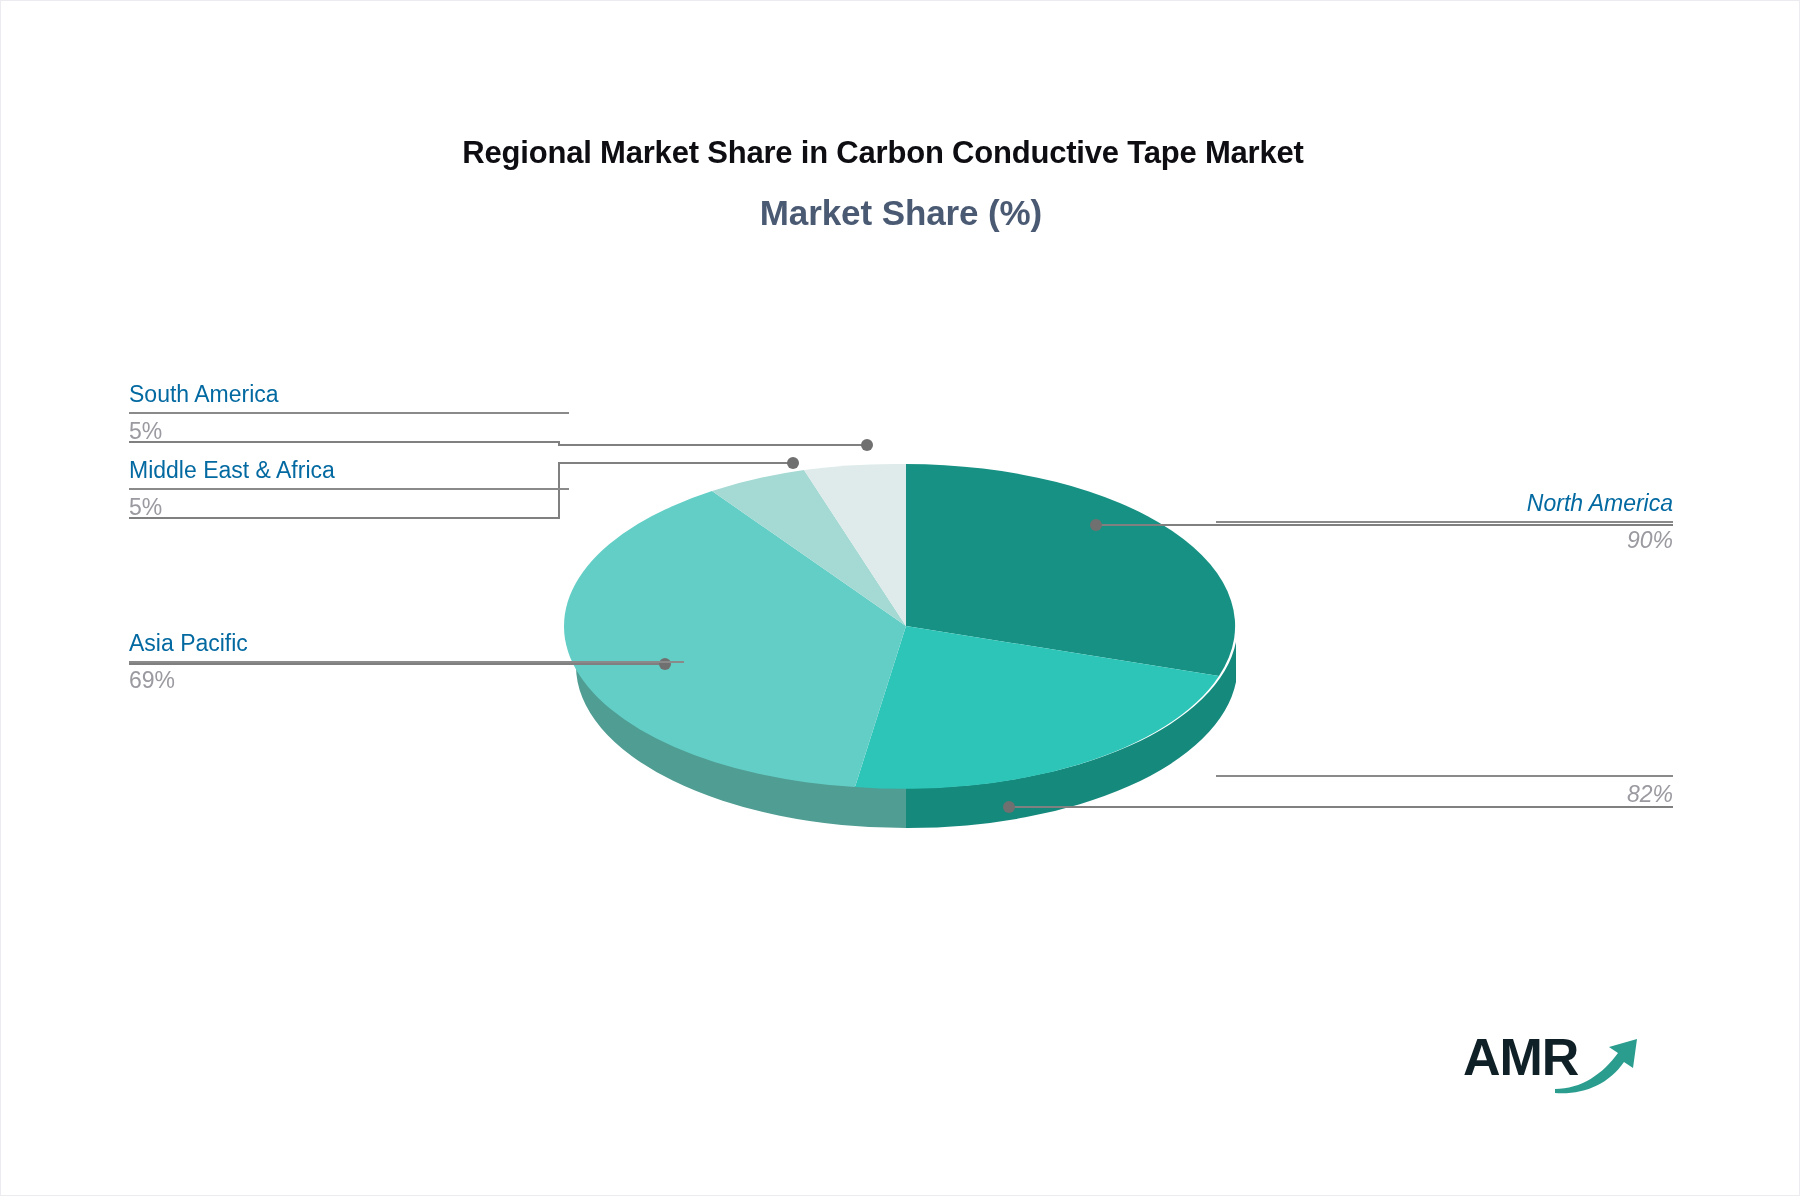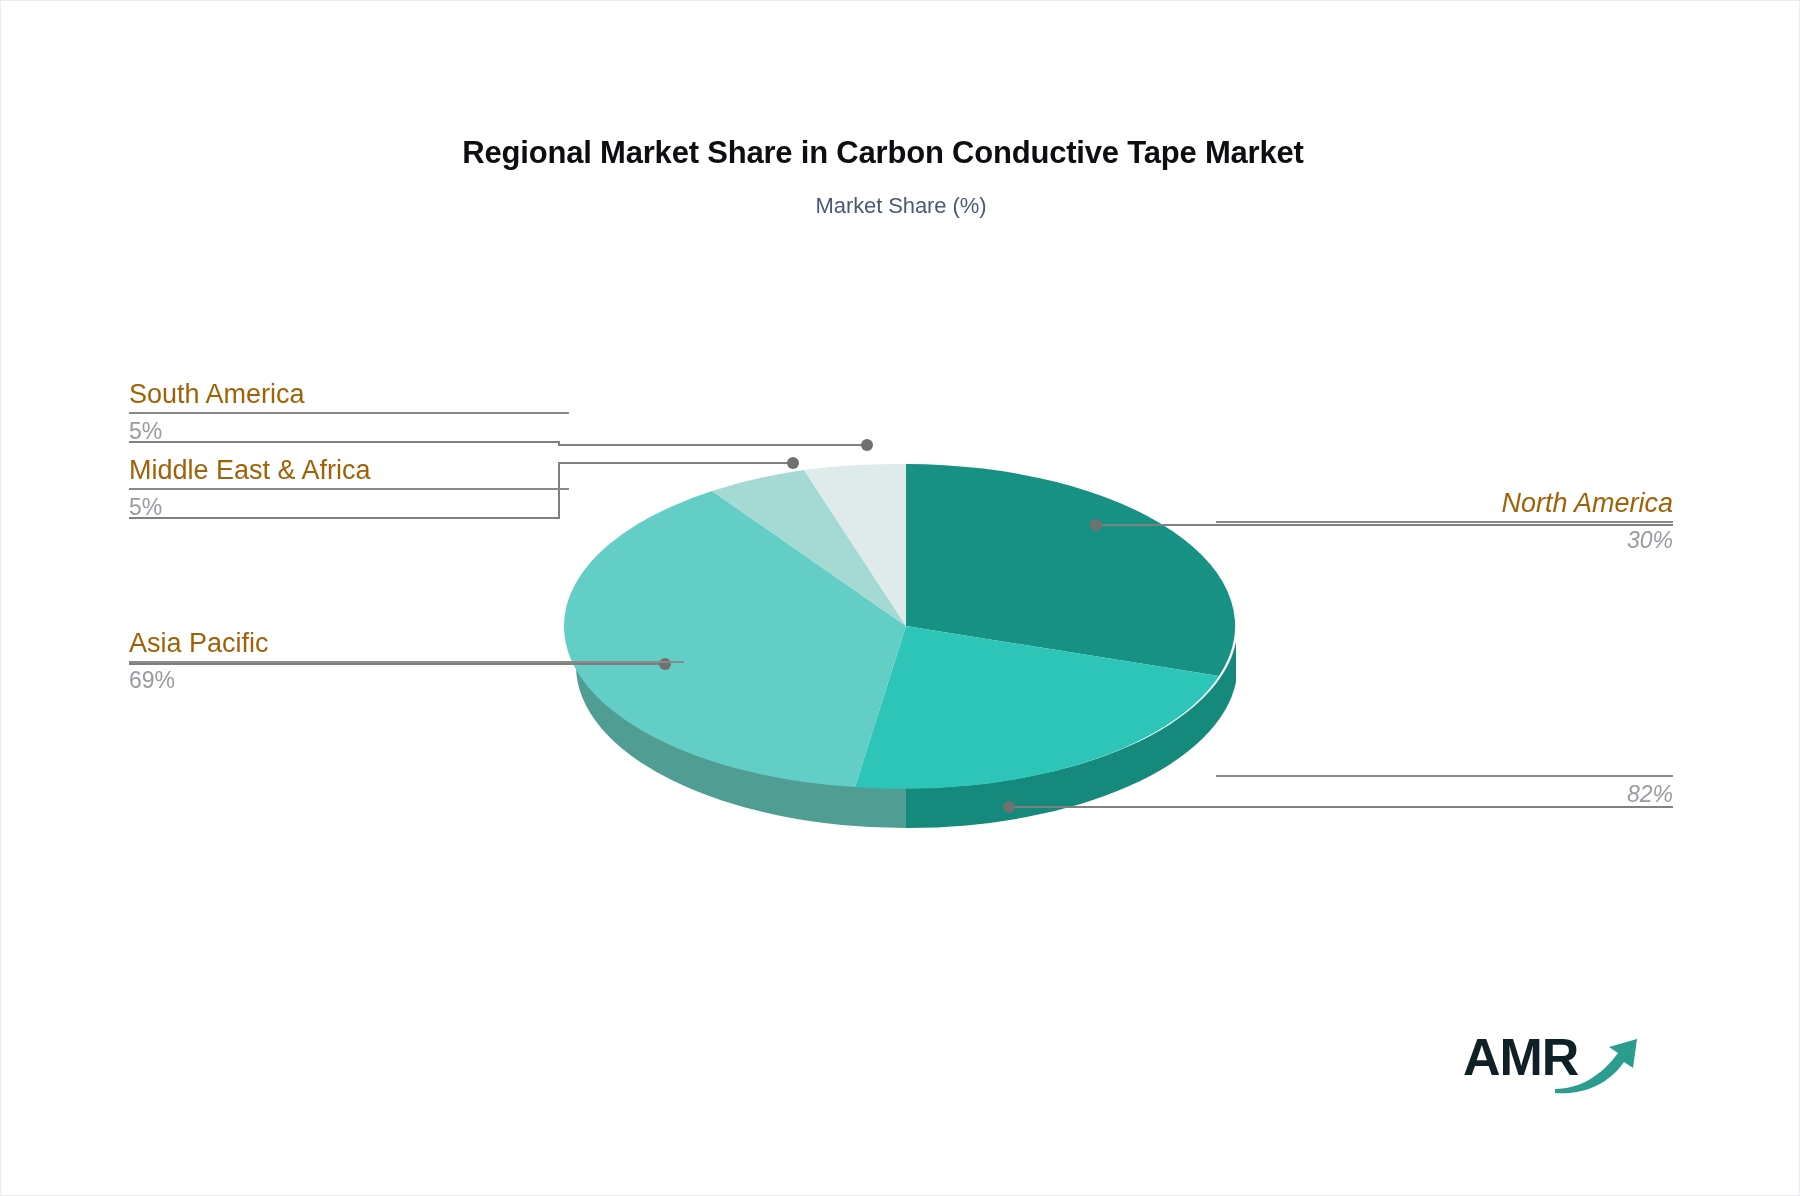--- a/index.html
+++ b/index.html
@@ -33,44 +33,44 @@
     font-weight: bold;
     color: #0d0d12;
     letter-spacing: -0.2px;
   }
   #subtitle {
     position: absolute;
     left: 0;
     top: 192px;
     width: 1800px;
     text-align: center;
-    font-size: 22px;
-    font-weight: normal;
+    font-size: 35px;
+    font-weight: bold;
     color: #4b5a73;
     letter-spacing: -0.1px;
   }
 
   
   #stage {
     position: absolute;
     left: 0;
     top: 0;
     width: 1800px;
     height: 1196px;
   }
   #pie-svg { position: absolute; left: 0; top: 0; }
 
   
   .callout {
     position: absolute;
     width: 430px;
   }
   .callout .cl-name {
-    font-size: 27px;
-    color: #a16207;
+    font-size: 23px;
+    color: #0369a1;
     line-height: 30px;
     white-space: nowrap;
   }
   .callout .cl-rule {
     height: 0;
     border-bottom: 2px solid #8a8a8a;
     margin: 3px 0 2px 0;
   }
   .callout .cl-val {
     font-size: 23px;
@@ -184,21 +184,21 @@
 
     <div class="callout left" id="cl-asia-pacific">
       <div class="cl-name">Asia Pacific</div>
       <div class="cl-rule"></div>
       <div class="cl-val">69%</div>
     </div>
 
     <div class="callout right" id="cl-north-america">
       <div class="cl-name">North America</div>
       <div class="cl-rule"></div>
-      <div class="cl-val">30%</div>
+      <div class="cl-val">90%</div>
     </div>
 
     <div class="callout right" id="cl-europe">
       <div class="cl-rule"></div>
       <div class="cl-val">82%</div>
     </div>
   </div>
 
   <svg id="logo" viewBox="0 0 185 72">
     <text x="0" y="50" font-family="Liberation Sans, sans-serif" font-size="52" font-weight="bold" fill="#102027" letter-spacing="-1">AMR</text>

